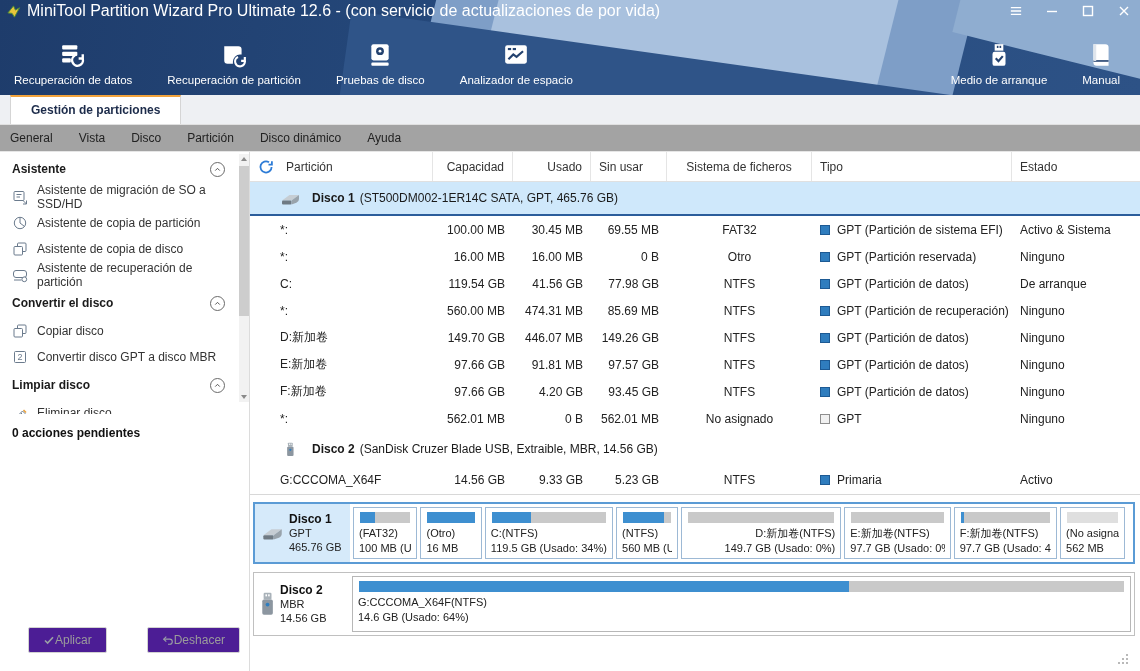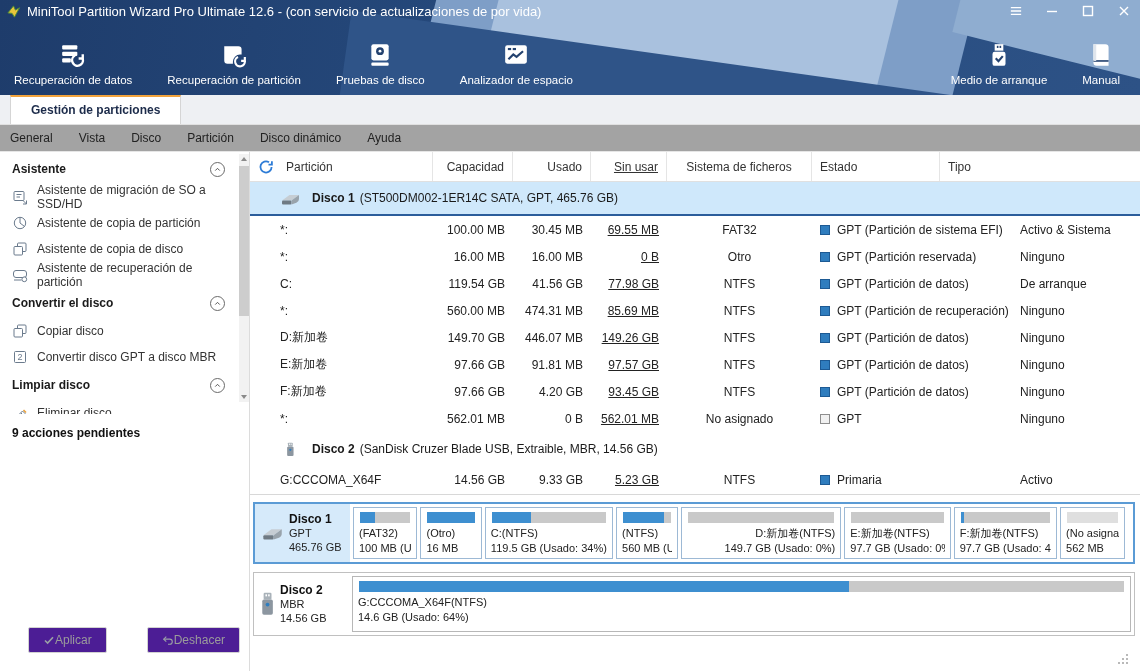--- a/index.html
+++ b/index.html
@@ -11,21 +11,21 @@
   .header { position:relative; height:95px; background:linear-gradient(100deg,#1e3c6b 0%,#264a7d 45%,#2d5286 100%); overflow:hidden; flex:0 0 auto; }
   .band-a { position:absolute; left:38%; top:-70px; width:46%; height:230px; background:#7e9ec7; transform:rotate(14deg); }
   .band-b { position:absolute; left:44%; top:-90px; width:34%; height:200px; background:#a9c1de; transform:rotate(14deg); }
   .band-c { position:absolute; left:30%; top:58px; width:60%; height:90px; background:#2f5488; transform:rotate(8deg); }
   .band-d { position:absolute; right:-40px; top:-30px; width:220px; height:90px; background:#8fadd0; transform:rotate(14deg); }
   .hdr-inner { position:relative; z-index:2; height:100%; display:flex; flex-direction:column; }
 
   .titlebar { height:22px; display:flex; align-items:center; padding:0 8px 0 6px; }
   .app-ico { width:15px; height:15px; margin-right:6px; flex:0 0 auto; }
   .app-ico svg { width:100%; height:100%; display:block; }
-  .title-text { color:#fff; font-size:13px; white-space:nowrap; }
+  .title-text { color:#fff; font-size:16px; white-space:nowrap; }
   .win-controls { margin-left:auto; display:flex; align-items:center; gap:20px; }
   .win-btn { width:16px; height:14px; display:flex; align-items:center; justify-content:center; cursor:default; }
   .win-btn svg { width:12px; height:12px; display:block; }
 
   .toolbar { flex:1; display:flex; align-items:flex-end; padding:0 10px 7px 4px; }
   .tool-group { display:flex; gap:15px; }
   .tool { display:flex; flex-direction:column; align-items:center; justify-content:flex-end; padding:2px 10px; }
   .tool .icon svg { width:26px; height:26px; display:block; }
   .tool-label { color:#fff; font-size:11.5px; margin-top:6px; white-space:nowrap; }
   .tool-spacer { flex:1; }
@@ -63,21 +63,21 @@
   .btn { display:flex; align-items:center; gap:0; border:1px solid #d2d2d2; background:#4c1d95;
          color:#9b9b9b; font-size:12px; padding:5px 14px; border-radius:2px; }
   .btn svg { width:12px; height:12px; display:block; }
 
   
   .main { flex:1; display:flex; flex-direction:column; min-width:0; background:#fff; }
   .thead { display:flex; align-items:stretch; height:30px; border-bottom:1px solid #e0e0e0; font-size:12px; color:#333; flex:0 0 auto; }
   .th { display:flex; align-items:center; border-right:1px solid #e5e5e5; padding:0 8px; }
   .th:last-child { border-right:none; }
   .c0 { width:183px; } .c1 { width:80px; justify-content:flex-end; text-align:right; }
-  .c2 { width:78px; justify-content:flex-end; text-align:right; } .c3 { width:76px; justify-content:flex-end; text-align:right;text-decoration:underline; }
+  .c2 { width:78px; justify-content:flex-end; text-align:right; } .c3 { width:76px; justify-content:flex-start; text-align:right; }
   .c4 { width:145px; justify-content:center; text-align:center; } .c5 { width:200px; } .c6 { flex:1; }
   .refresh-ico { width:16px; height:16px; margin-right:12px; flex:0 0 auto; }
   .refresh-ico svg { width:16px; height:16px; display:block; }
   .tbody { flex:0 0 auto; }
   .group-hdr { display:flex; align-items:center; height:34px; padding-left:28px; font-size:12px; color:#1a1a1a; }
   .group-hdr.selected { background:#cfe8fb; border-bottom:2px solid #2b5d9b; }
   .group-hdr .icon { margin-right:10px; } .group-hdr .icon svg { width:24px; height:15px; display:block; }
   .group-name { font-weight:bold; margin-right:5px; }
   .prow { display:flex; align-items:center; height:27px; font-size:12px; color:#222; }
   .prow .cell { padding:0 8px; white-space:nowrap; overflow:hidden; }
@@ -338,21 +338,21 @@
         <div class="side-scroll">
           <div class="scroll-arrow up">
               <div class="tri-up"></div>
             </div>
           <div class="scroll-thumb"></div>
           <div class="scroll-arrow down">
               <div class="tri-down"></div>
             </div>
         </div>
       </div>
-      <div class="pending">9 acciones pendientes</div>
+      <div class="pending">0 acciones pendientes</div>
       <div class="side-fill"></div>
       <div class="side-buttons">
         <button class="btn">
           <span id="apply-ico">
               <svg viewBox="0 0 12 12">
                 <path d="M2 6.5l2.6 2.6L10 3.2" stroke="#9aa0a6" stroke-width="1.6" fill="none"></path>
               </svg>
             </span>
           <span>Aplicar</span>
         </button>
@@ -384,25 +384,25 @@
           </div>
           <div class="th c2">
             <span>Usado</span>
           </div>
           <div class="th c3">
             <span>Sin usar</span>
           </div>
           <div class="th c4">
             <span>Sistema de ficheros</span>
           </div>
+          <div class="th c5">
+            <span>Tipo</span>
+          </div>
           <div class="th c6">
             <span>Estado</span>
-          </div>
-          <div class="th c5">
-            <span>Tipo</span>
           </div>
         </div>
       <div class="tbody" id="tbody">
           <div class="group-hdr selected">
             <span class="icon">
               <svg viewBox="0 0 24 14">
                 <path d="M4 9l7.5-5.5H21L13.5 9z" fill="#c6cdd3"></path>
                 <rect x="4" y="9" width="9.5" height="4" rx="1" fill="#6f7a83"></rect>
                 <path d="M13.5 9L21 3.5v4a4 4 0 0 1-2.6 3.8L13.5 13z" fill="#99a3ab"></path>
               </svg>

